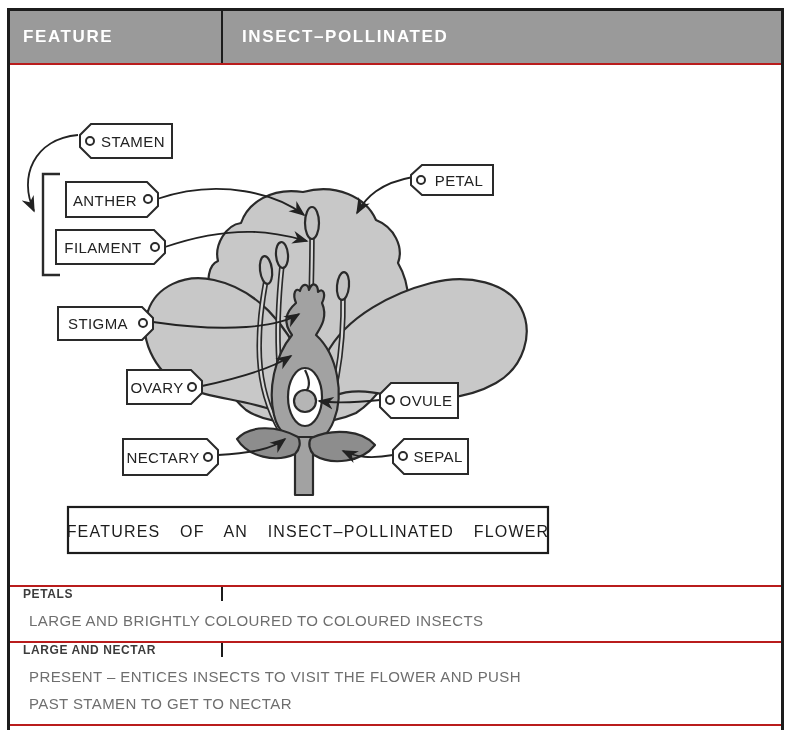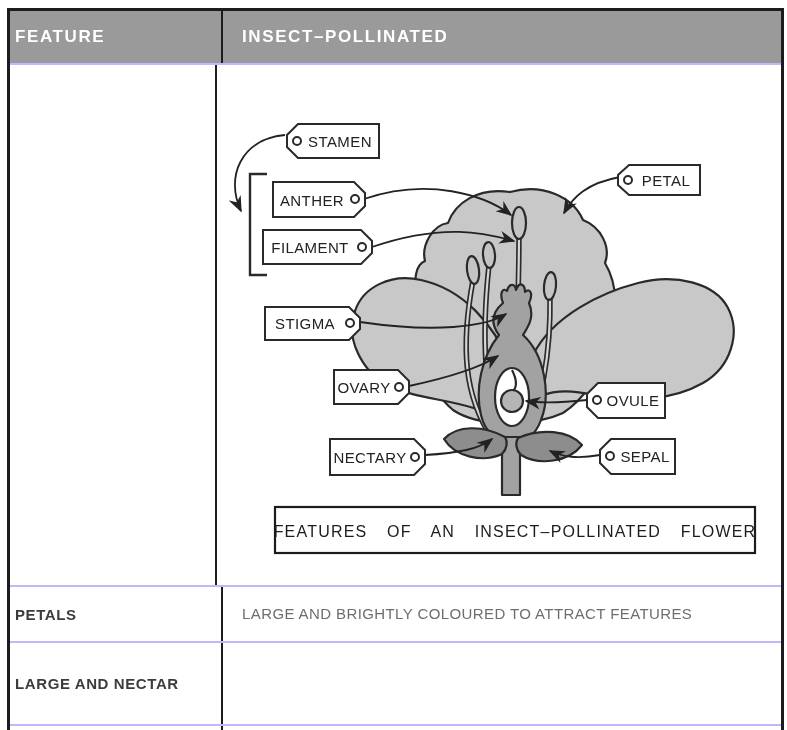--- a/index.html
+++ b/index.html
@@ -6,29 +6,29 @@
   body{
     width:787px;height:730px;position:relative;overflow:hidden;
     background:#ffffff;
     font-family:"Liberation Sans", sans-serif;
   }
   .tbl{
     position:absolute;left:7px;top:8px;width:777px;height:760px;
     border:3px solid #1c1c1c;box-sizing:border-box;background:#fff;
   }
   .row{display:flex;box-sizing:border-box;}
-  .row + .row{border-top:2px solid #c4b5fd;}
+  .row + .row{border-top:2px solid #b91c1c;flex-direction:column;}
   .col1{width:213px;box-sizing:border-box;border-right:2px solid #1c1c1c;
-        display:flex;align-items:center;padding-left:5px;}
+        display:flex;align-items:center;padding-left:13px;}
   .col2{flex:1;box-sizing:border-box;display:flex;align-items:center;padding-left:13px;margin-left:6px;}
   .hdr{height:52px;background:#9a9a9a;}
   .hdr .col1,.hdr .col2{color:#ffffff;font-size:17px;letter-spacing:1.6px;font-weight:600;}
   .diagram-row{height:522px;}
   .diagram-row .col2{padding:0;display:block;}
-  .feat-label{color:#3c3c3c;font-size:15px;letter-spacing:0.6px;font-weight:600;}
+  .feat-label{color:#3c3c3c;font-size:12px;letter-spacing:0.6px;font-weight:600;}
   .desc-text{color:#6e6e6e;font-size:15px;letter-spacing:0.4px;line-height:1.75;max-width:505px;}
   .r-petals{height:56px;}
   .r-scent{height:83px;}
   .r-partial{height:40px;}
   svg text{font-family:"Liberation Sans", sans-serif;}
   .tag-text{font-size:15px;letter-spacing:0.4px;fill:#222;font-weight:500;}
   .cap-text{font-size:16px;letter-spacing:1.2px;word-spacing:14px;fill:#1c1c1c;font-weight:500;}
 </style>
 </head>
 <body>
@@ -204,28 +204,31 @@
       </svg>
 
     </div>
   </div>
 
   <div class="row r-petals">
     <div class="col1">
       <span class="feat-label">PETALS</span>
     </div>
     <div class="col2">
-      <span class="desc-text">LARGE AND BRIGHTLY COLOURED TO ATTRACT FEATURES</span>
+      <span class="desc-text">LARGE AND BRIGHTLY COLOURED TO COLOURED INSECTS</span>
     </div>
   </div>
 
   <div class="row r-scent">
     <div class="col1">
       <span class="feat-label">LARGE AND NECTAR</span>
     </div>
+    <div class="col2">
+      <span class="desc-text">PRESENT – ENTICES INSECTS TO VISIT THE FLOWER AND PUSH PAST STAMEN TO GET TO NECTAR</span>
+    </div>
   </div>
 
   <div class="row r-partial">
     <div class="col1"></div>
     <div class="col2"></div>
   </div>
 
 </div>
 
 </body></html>

